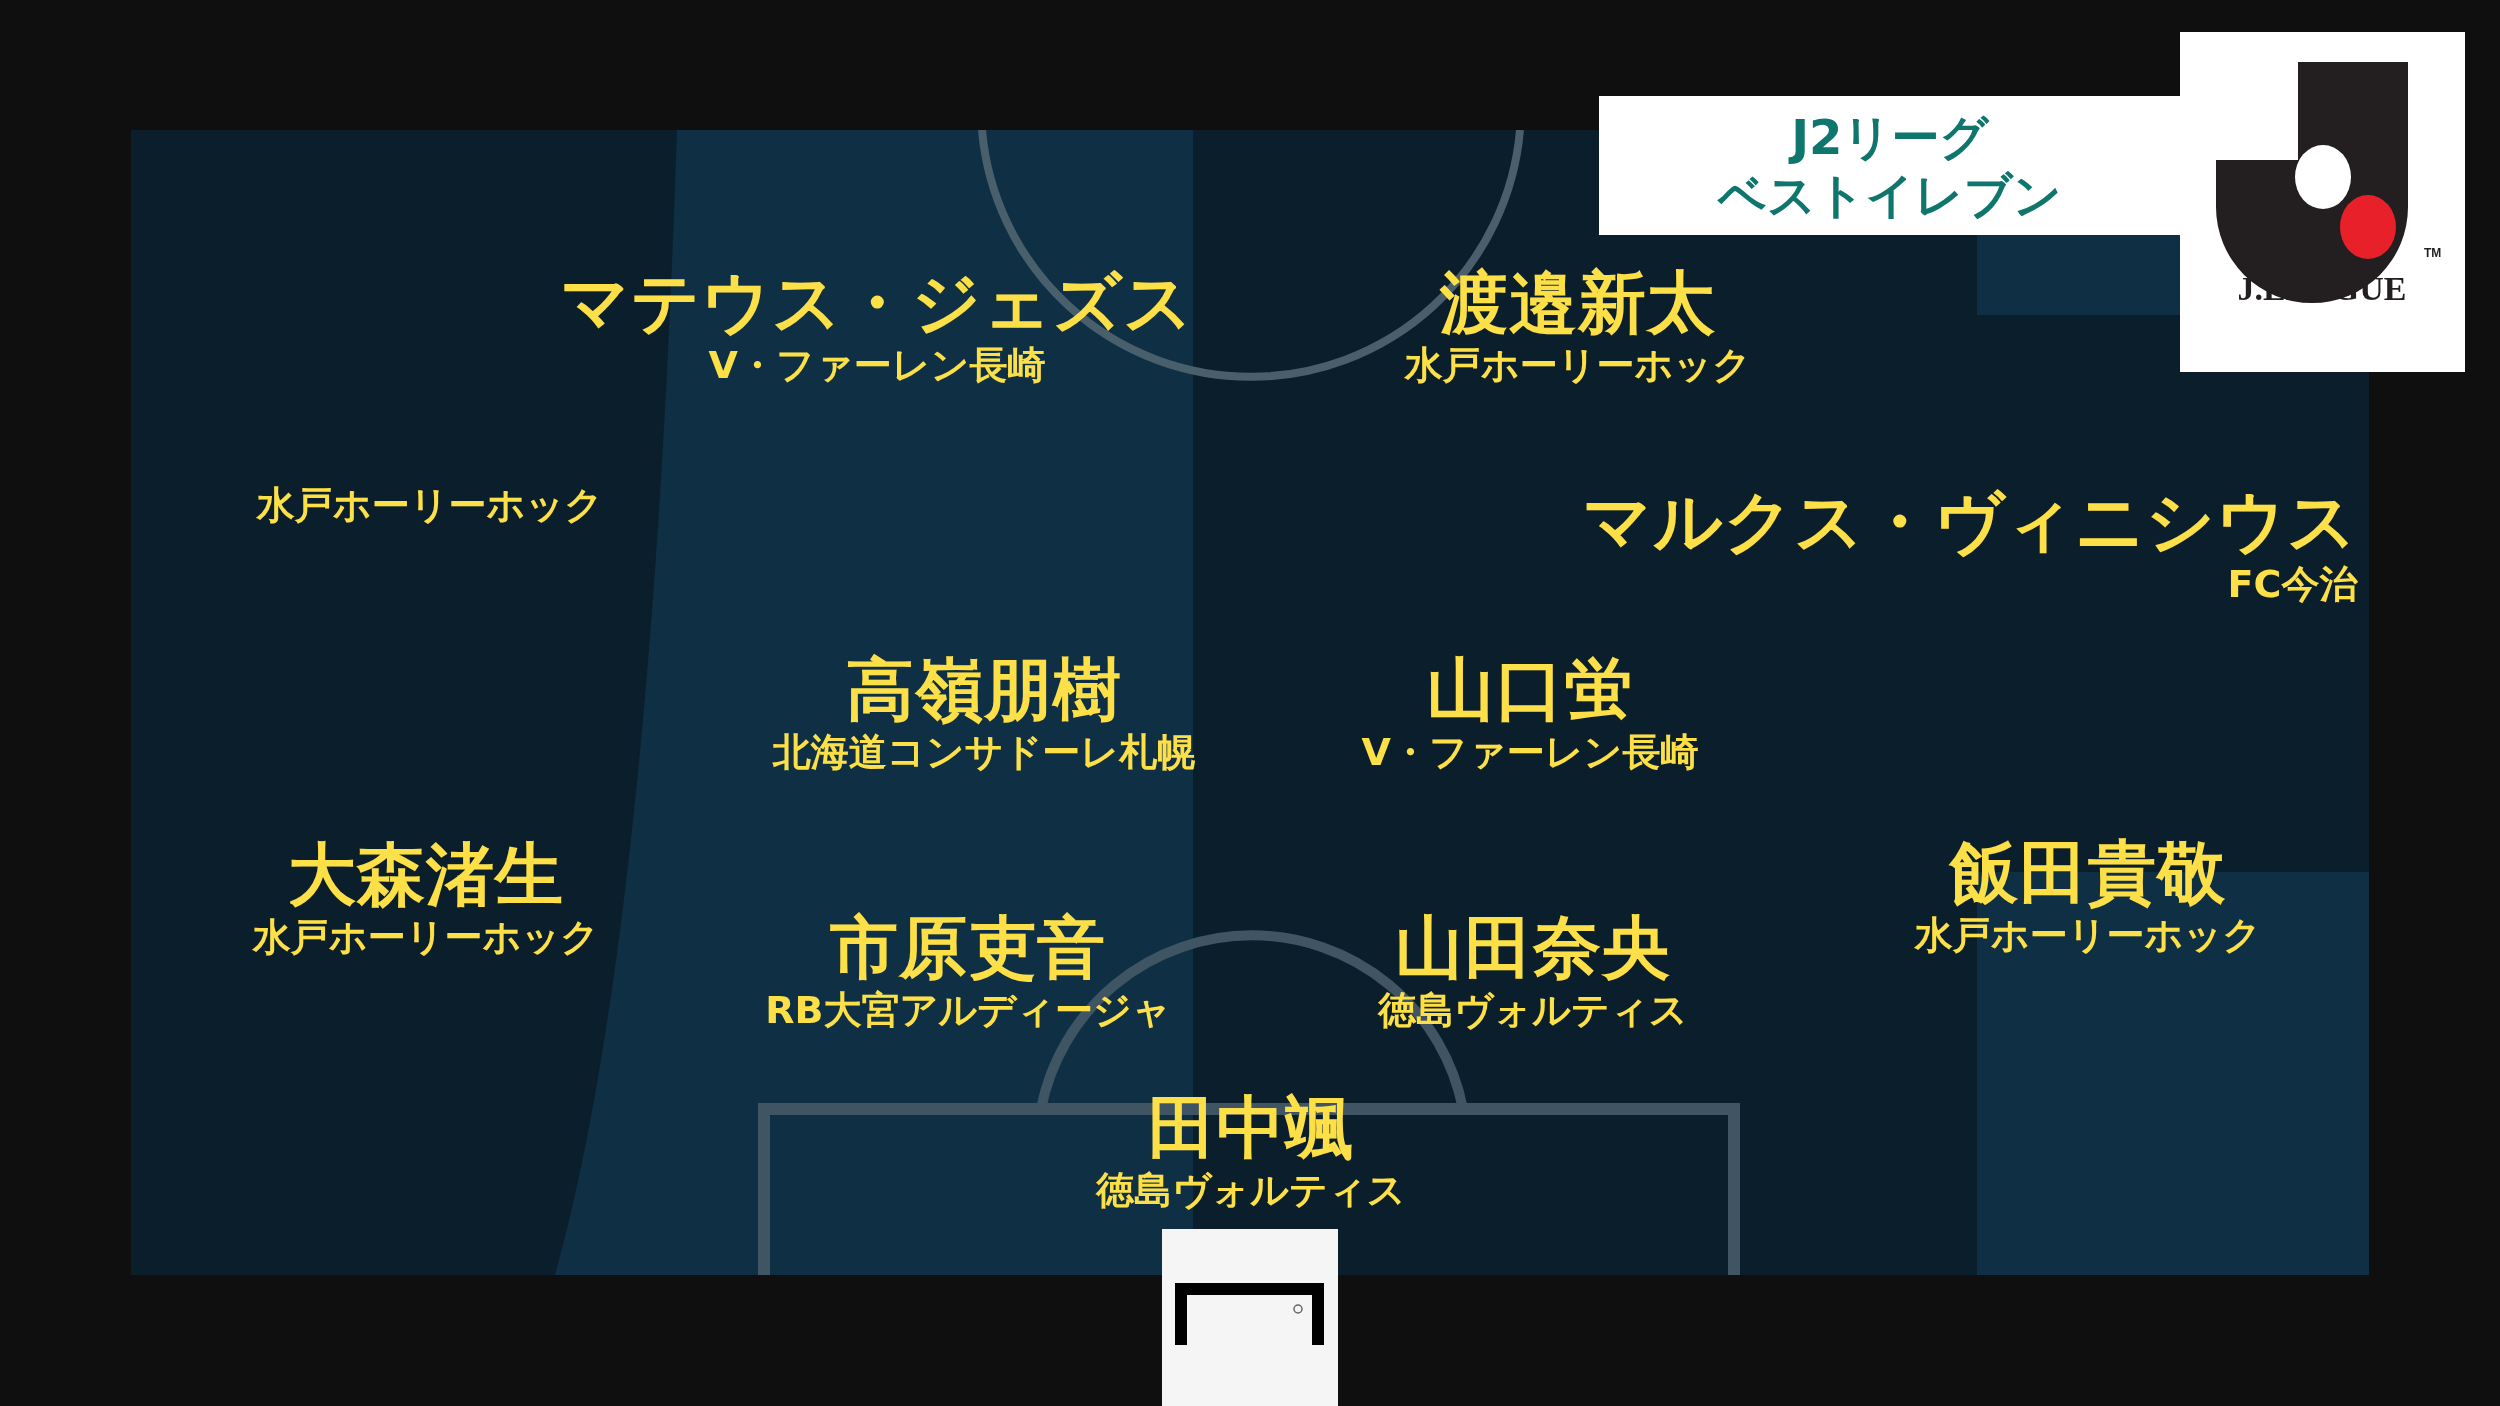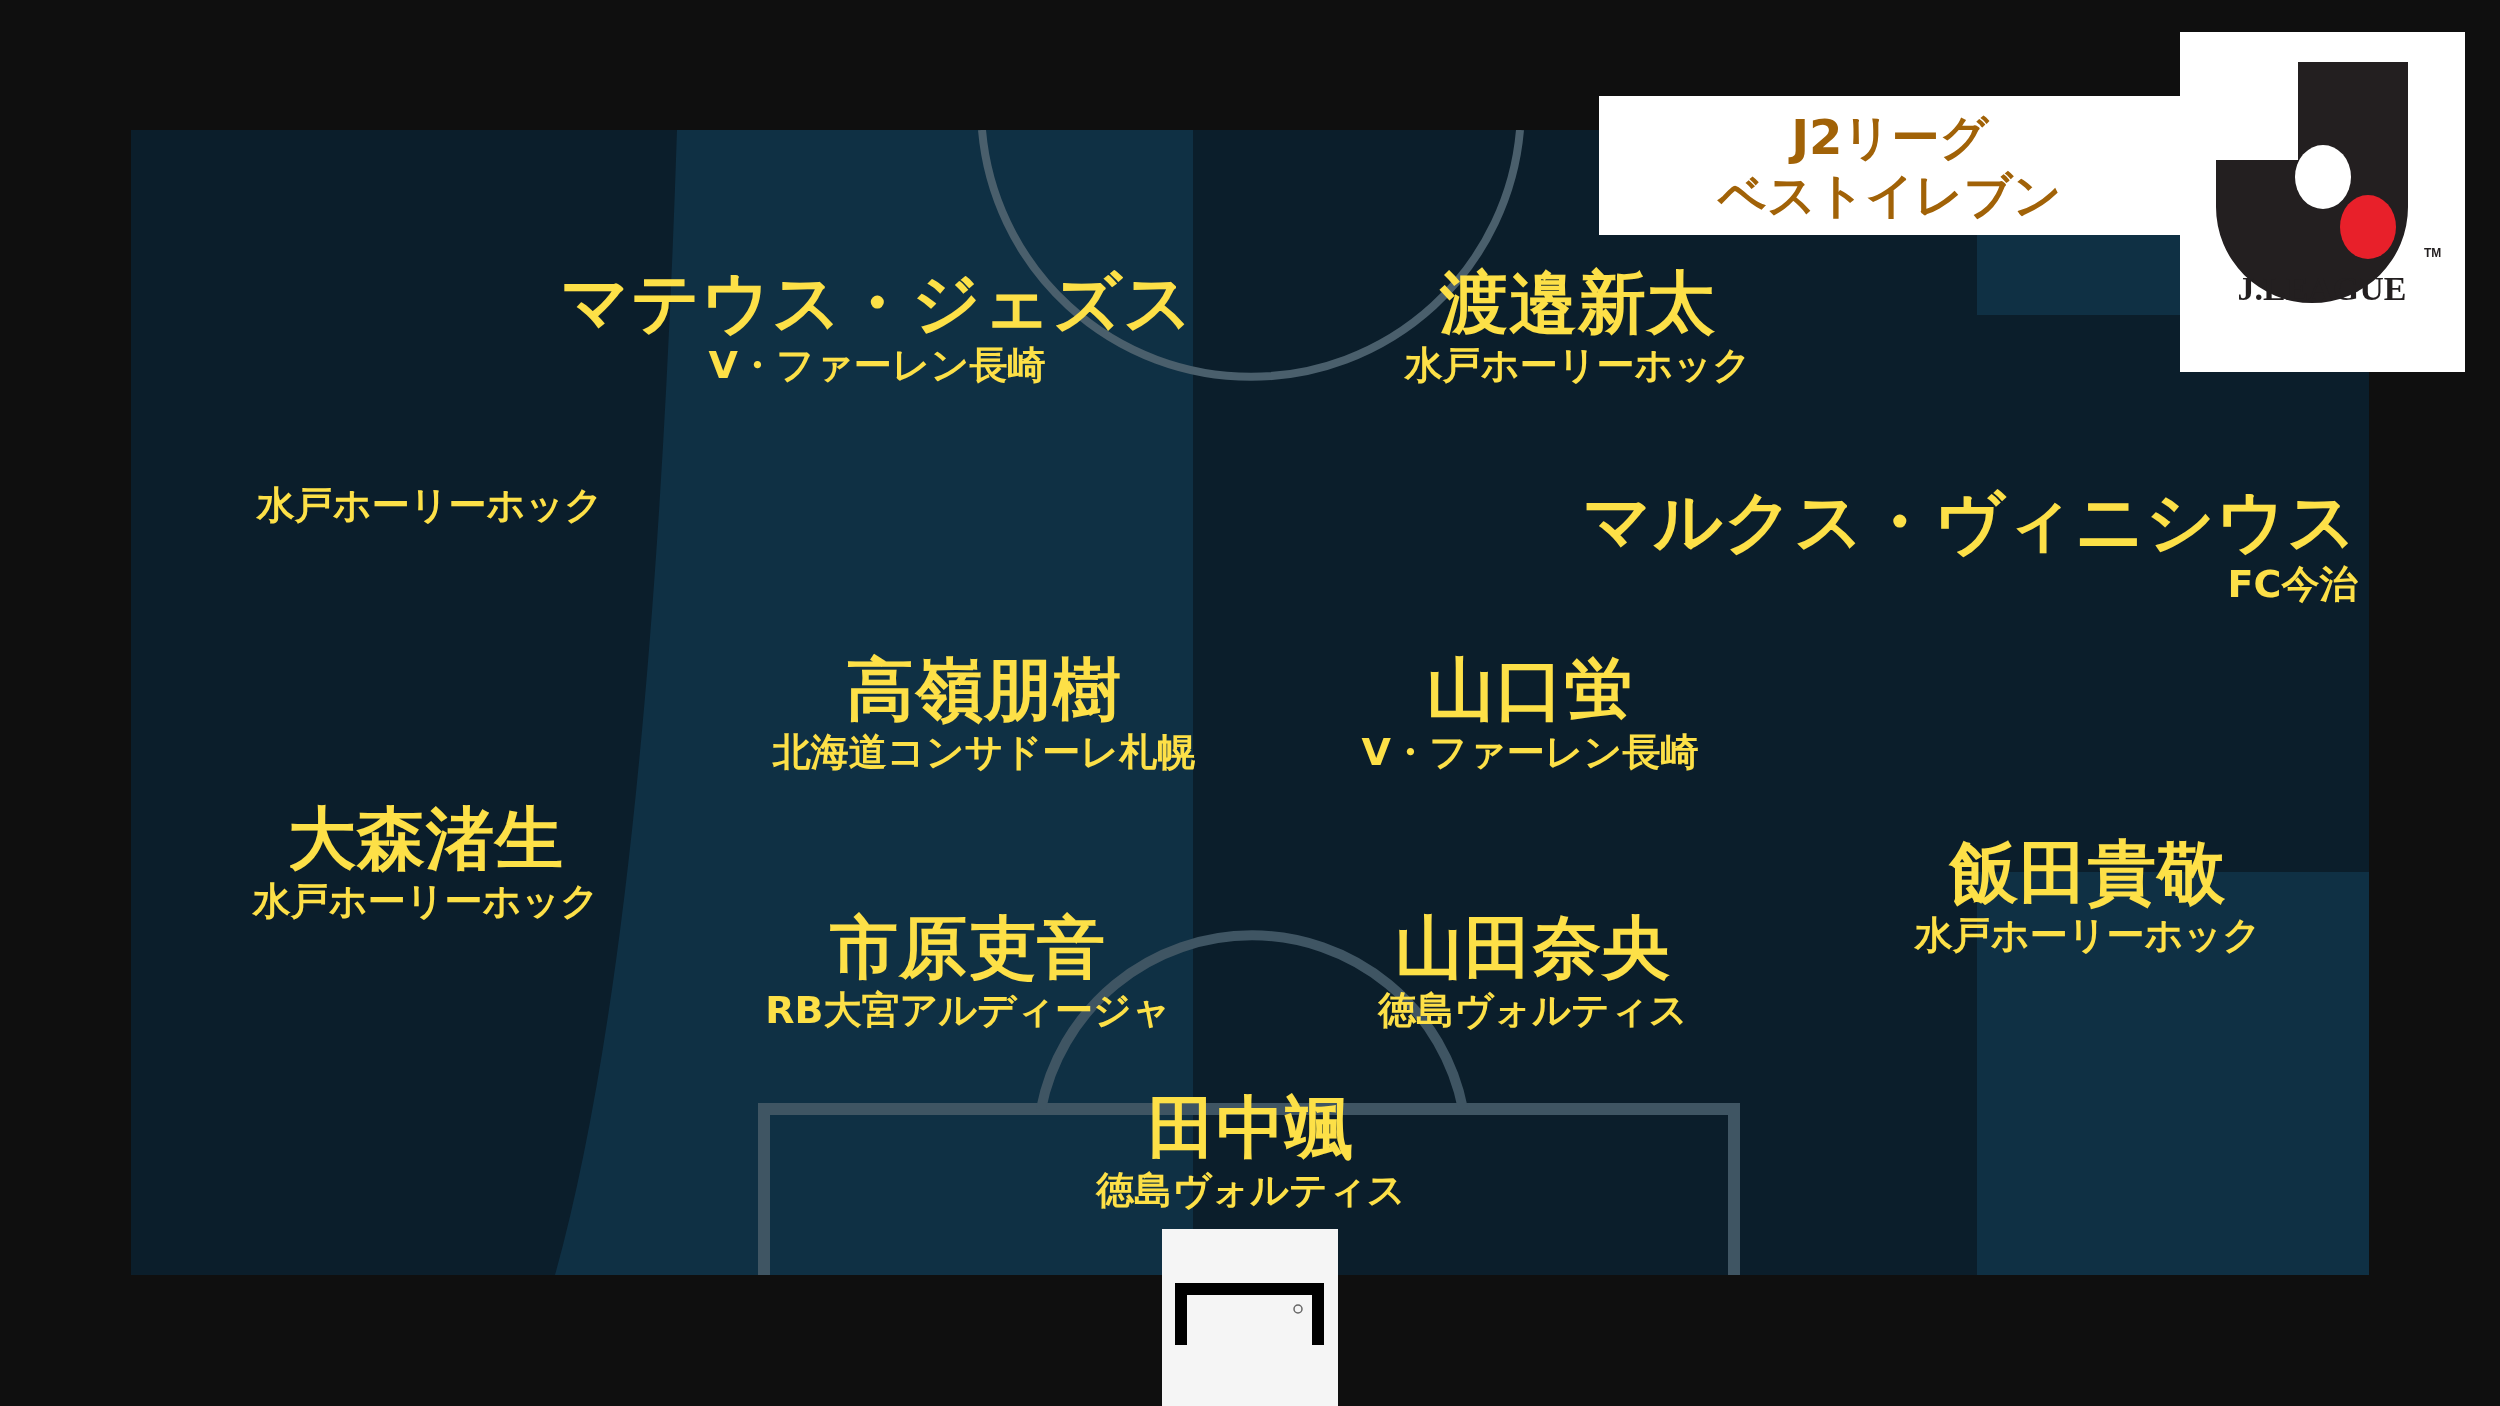--- a/index.html
+++ b/index.html
@@ -4,21 +4,21 @@
 <style>
   html, body { margin:0; padding:0; }
   body { width:2500px; height:1406px; background:#0f0f0f; position:relative; overflow:hidden;
          font-family:"DejaVu Sans", "Liberation Sans", sans-serif; }
   .pitch { position:absolute; left:131px; top:130px; width:2238px; height:1145px; background:#0b1e2b; overflow:hidden; }
   .pitch svg { position:absolute; left:0; top:0; }
   .player { position:absolute; transform:translateX(-50%); text-align:center; color:#fde047; white-space:nowrap; }
   .player .name { display:block; font-size:68px; font-weight:bold; line-height:80px; letter-spacing:1px; }
   .player .club { display:block; font-size:38px; font-weight:bold; line-height:44px; }
   .title-box { position:absolute; left:1599px; top:96px; width:582px; height:139px; background:#ffffff;
-               display:flex; flex-direction:column; align-items:center; justify-content:center; color:#a16207; }
+               display:flex; flex-direction:column; align-items:center; justify-content:center; color:#0f766e; }
   .title-box span { font-size:48px; font-weight:bold; line-height:58px; font-family:"DejaVu Sans", sans-serif; }
   .logo-box { position:absolute; left:2180px; top:32px; width:285px; height:340px; background:#ffffff; }
   .goal-box { position:absolute; left:1162px; top:1229px; width:176px; height:177px; background:#f5f5f5; }
 </style>
 </head>
 <body>
 
 <div class="pitch">
 
   <svg width="2238" height="1145">
@@ -50,21 +50,21 @@
   <span class="club">FC今治</span>
 </div>
 <div class="player" style="left:984px; top:650px;">
   <span class="name">高嶺朋樹</span>
   <span class="club">北海道コンサドーレ札幌</span>
 </div>
 <div class="player" style="left:1530px; top:650px;">
   <span class="name">山口蛍</span>
   <span class="club">V・ファーレン長崎</span>
 </div>
-<div class="player" style="left:426px; top:799px;">
+<div class="player" style="left:426px; top:835px;">
   <span class="name">大森渚生</span>
   <span class="club">水戸ホーリーホック</span>
 </div>
 <div class="player" style="left:2088px; top:833px;">
   <span class="name">飯田貴敬</span>
   <span class="club">水戸ホーリーホック</span>
 </div>
 <div class="player" style="left:968px; top:908px;">
   <span class="name">市原吏音</span>
   <span class="club">RB大宮アルディージャ</span>

